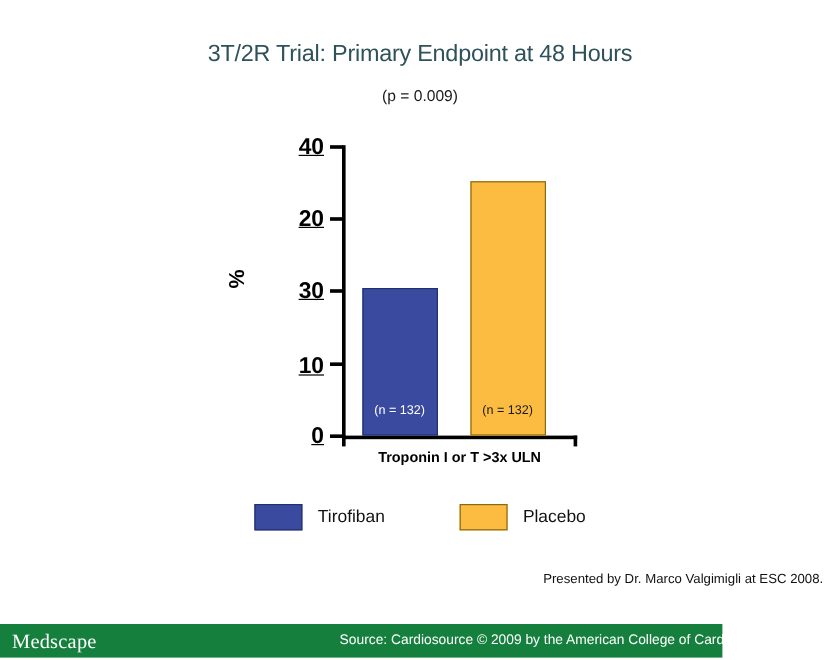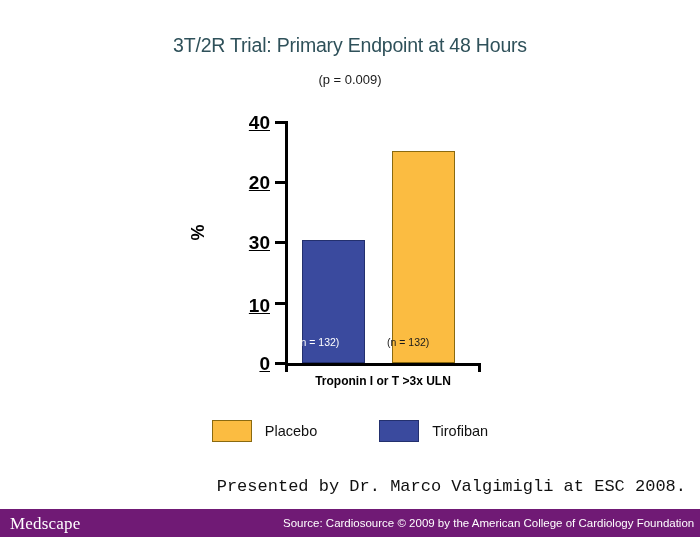--- a/index.html
+++ b/index.html
@@ -137,20 +137,21 @@
   .bar-value {
     position: absolute;
     text-align: center;
     font-size: 19px;
     font-weight: bold;
     color: #000000;
     width: 90px;
   }
   .bar-n {
     position: absolute;
+    text-align: center;
     font-size: 10.5px;
     width: 72px;
   }
   .n-light { color: #ffffff; }
   .n-dark  { color: #1a1a1a; }
 
   
   #legend {
     position: absolute;
     left: 0;
@@ -176,33 +177,32 @@
   .legend-label {
     font-size: 14.5px;
     color: #111111;
   }
 
   
   .attribution {
     position: absolute;
     right: 14px;
     top: 477px;
-    font-size: 17px;
+    font-size: 11px;
     color: #111111;
-    font-family: Liberation Mono, monospace;
   }
 
   
   #footer {
     position: absolute;
     left: 0;
-    top: 509px;
-    width: 700px;
+    top: 520px;
+    width: 602px;
     height: 28px;
-    background: #701a75;
+    background: #15803d;
   }
   #logo {
     position: absolute;
     left: 10px;
     top: 5px;
     font-family: "Liberation Serif", serif;
     font-size: 17px;
     color: #ffffff;
     letter-spacing: 0.2px;
   }
@@ -247,26 +247,26 @@
 
     <div class="bar bar-blue" style="left:302px; top:240px; width:63px; height:123px;"></div>
     <div class="bar-n n-light" style="left:297px; top:336px;">(n = 132)</div>
 
     <div class="bar bar-orange" style="left:392px; top:151px; width:63px; height:212px;"></div>
     <div class="bar-n n-dark" style="left:387px; top:336px;">(n = 132)</div>
   </div>
 
   <div id="legend">
     <div class="legend-item">
+      <span class="legend-swatch sw-blue"></span>
+      <span class="legend-label">Tirofiban</span>
+    </div>
+    <div class="legend-item">
       <span class="legend-swatch sw-orange"></span>
       <span class="legend-label">Placebo</span>
-    </div>
-    <div class="legend-item">
-      <span class="legend-swatch sw-blue"></span>
-      <span class="legend-label">Tirofiban</span>
     </div>
   </div>
 
   <div class="attribution">Presented by Dr. Marco Valgimigli at ESC 2008.</div>
 
   <div id="footer">
     <div id="logo">Medscape</div>
     <div id="source">Source: Cardiosource © 2009 by the American College of Cardiology Foundation</div>
   </div>
 

